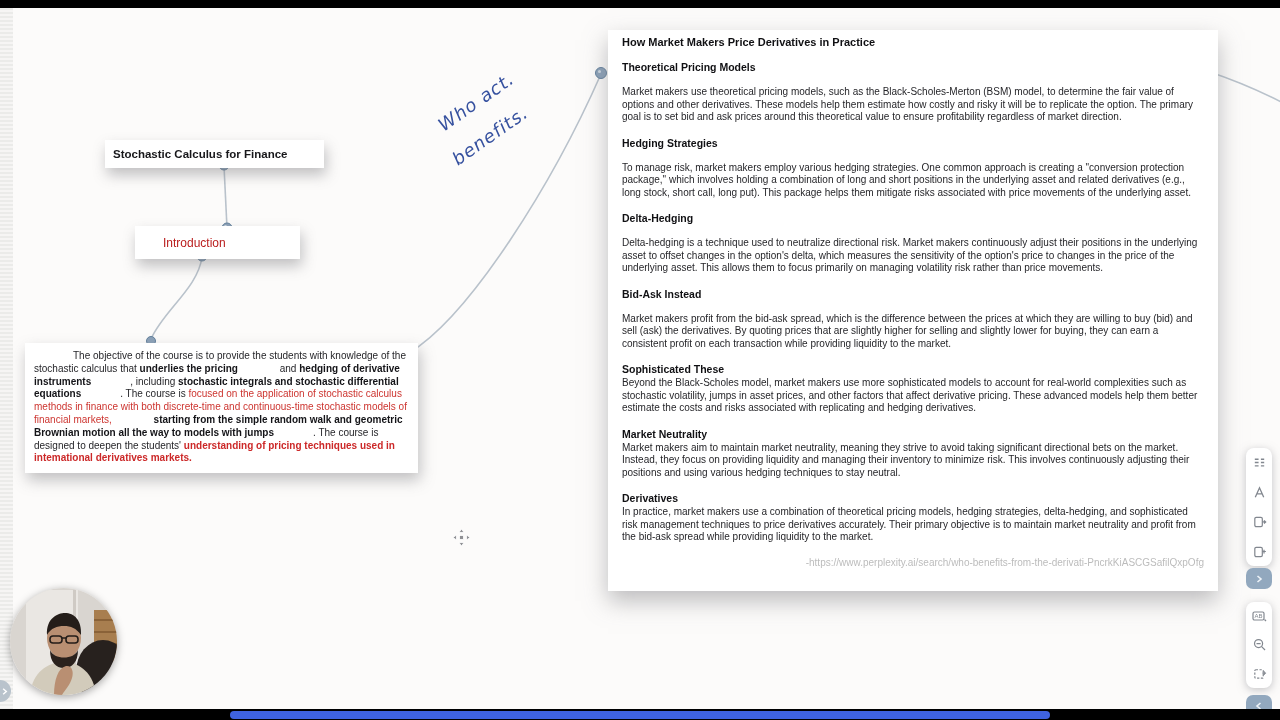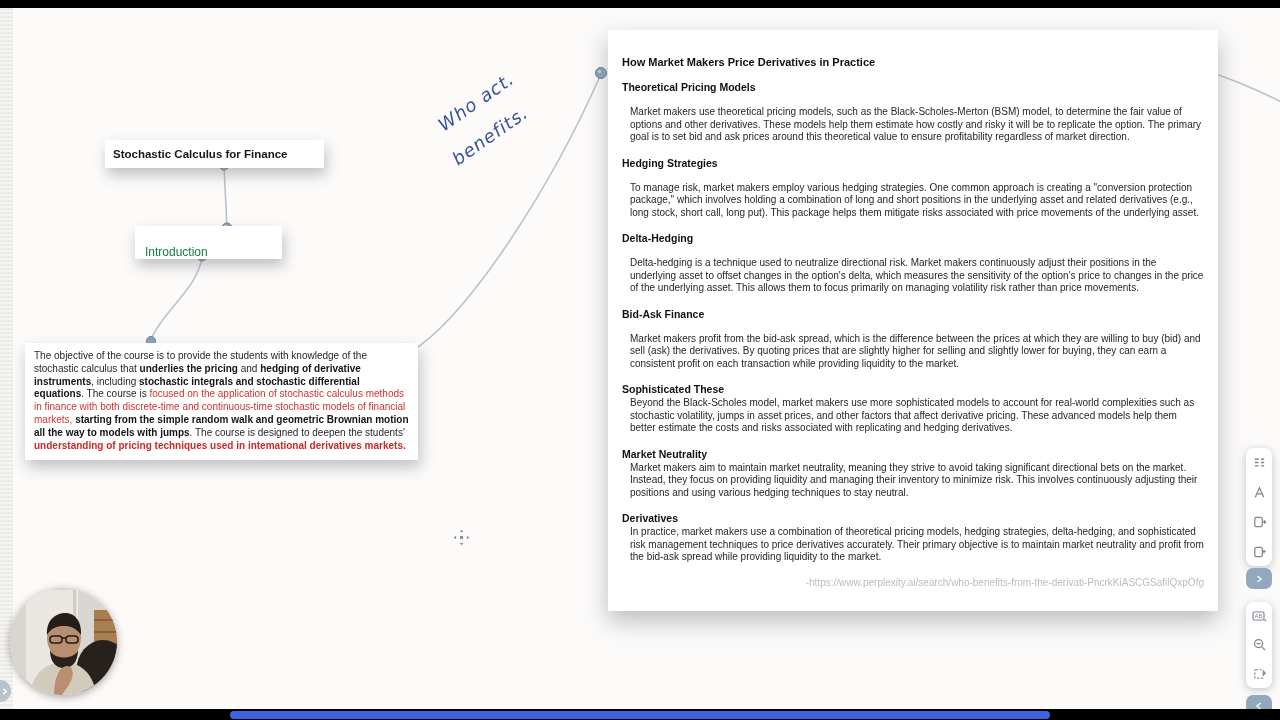--- a/index.html
+++ b/index.html
@@ -7,41 +7,41 @@
          font-family:"Liberation Sans",sans-serif;}
   .board{position:absolute;left:0;top:8px;width:1280px;height:701px;background:#fcfbfa;}
   .left-strip{position:absolute;left:0;top:0;width:13px;height:701px;
     background:repeating-linear-gradient(to bottom,#ebebe9 0 2px,#f6f5f4 2px 4px);}
   
   .connectors{position:absolute;left:0;top:0;width:1280px;height:701px;pointer-events:none;}
   
   .card{position:absolute;background:#fff;box-shadow:2px 7px 14px rgba(120,120,125,.45);}
   .card-course{left:105px;top:132px;width:211px;height:28px;display:flex;align-items:center;
     padding-left:8px;font-size:11.5px;font-weight:bold;color:#17171a;}
-  .card-intro{left:135px;top:218px;width:137px;height:33px;display:flex;align-items:flex-end;
-    padding-left:10px;font-size:12px;color:#15803d;}
+  .card-intro{left:135px;top:218px;width:137px;height:33px;display:flex;align-items:center;
+    padding-left:28px;font-size:12px;color:#b91c1c;}
   .card-objective{left:25px;top:335px;width:376px;padding:7px 8px 8px 9px;
     font-size:10px;line-height:12.8px;color:#26262a;}
-  .seg-plain{color:#26262a;}
+  .seg-plain{color:#26262a;margin-left:39px;}
   .seg-bold{font-weight:bold;color:#141418;margin-top:20px;}
   .seg-red{color:#cd3530;}
   .seg-redbold{color:#cc2828;font-weight:bold;text-align:center;}
   
   .handwriting{position:absolute;color:#36519f;font-style:italic;font-size:18px;
     font-family:"DejaVu Sans",sans-serif;letter-spacing:1px;transform:rotate(-35deg);
     transform-origin:left top;white-space:nowrap;}
   .hw1{left:434px;top:110px;}
   .hw2{left:448px;top:144px;}
   
   .doc{position:absolute;left:608px;top:22px;width:582px;height:552px;background:#fff;
-    padding:26px 14px 3px 14px;box-shadow:0 10px 22px rgba(125,125,130,.5);overflow:hidden;}
+    padding:6px 14px 3px 14px;box-shadow:0 10px 22px rgba(125,125,130,.5);overflow:hidden;}
   .doc-title{font-size:11px;font-weight:bold;color:#101013;margin:0 0 13px 0;}
   .doc-heading{font-size:10.5px;font-weight:bold;color:#101013;margin:0 0 2px 0;}
   .doc-heading.spaced{margin-bottom:13px;}
-  .doc-body{font-size:10px;line-height:12.5px;color:#26262a;margin:0 0 13px 8px;}
+  .doc-body{font-size:10px;line-height:12.5px;color:#26262a;margin:0 0 13px 0;}
   .doc-link{text-align:right;font-size:10px;color:#bcbcbc;margin-top:1px;}
   
   .tool-group{position:absolute;width:26px;background:#fff;border-radius:8px;
     box-shadow:0 2px 8px rgba(140,140,145,.5);display:flex;flex-direction:column;
     align-items:center;justify-content:space-around;}
   .tg-a{left:1246px;top:440px;height:118px;}
   .tg-b{left:1246px;top:594px;height:86px;}
   .tool-btn{width:22px;height:22px;display:flex;align-items:center;justify-content:center;cursor:pointer;}
   .handle{position:absolute;left:1246px;width:26px;height:21px;background:#92a8be;
     border-radius:7px;display:flex;align-items:center;justify-content:center;}
@@ -133,21 +133,21 @@
         <div class="doc-heading spaced">Hedging Strategies</div>
         <p class="doc-body">To manage risk, market makers employ various hedging strategies. One common approach is creating a "conversion protection package," which involves holding a combination of long and short positions in the underlying asset and related derivatives (e.g., long stock, short call, long put). This package helps them mitigate risks associated with price movements of the underlying asset.</p>
       </div>
 
       <div>
         <div class="doc-heading spaced">Delta-Hedging</div>
         <p class="doc-body">Delta-hedging is a technique used to neutralize directional risk. Market makers continuously adjust their positions in the underlying asset to offset changes in the option's delta, which measures the sensitivity of the option's price to changes in the price of the underlying asset. This allows them to focus primarily on managing volatility risk rather than price movements.</p>
       </div>
 
       <div>
-        <div class="doc-heading spaced">Bid-Ask Finance</div>
+        <div class="doc-heading spaced">Bid-Ask Instead</div>
         <p class="doc-body">Market makers profit from the bid-ask spread, which is the difference between the prices at which they are willing to buy (bid) and sell (ask) the derivatives. By quoting prices that are slightly higher for selling and slightly lower for buying, they can earn a consistent profit on each transaction while providing liquidity to the market.</p>
       </div>
 
       <div>
         <div class="doc-heading">Sophisticated These</div>
         <p class="doc-body">Beyond the Black-Scholes model, market makers use more sophisticated models to account for real-world complexities such as stochastic volatility, jumps in asset prices, and other factors that affect derivative pricing. These advanced models help them better estimate the costs and risks associated with replicating and hedging derivatives.</p>
       </div>
 
       <div>
         <div class="doc-heading">Market Neutrality</div>

